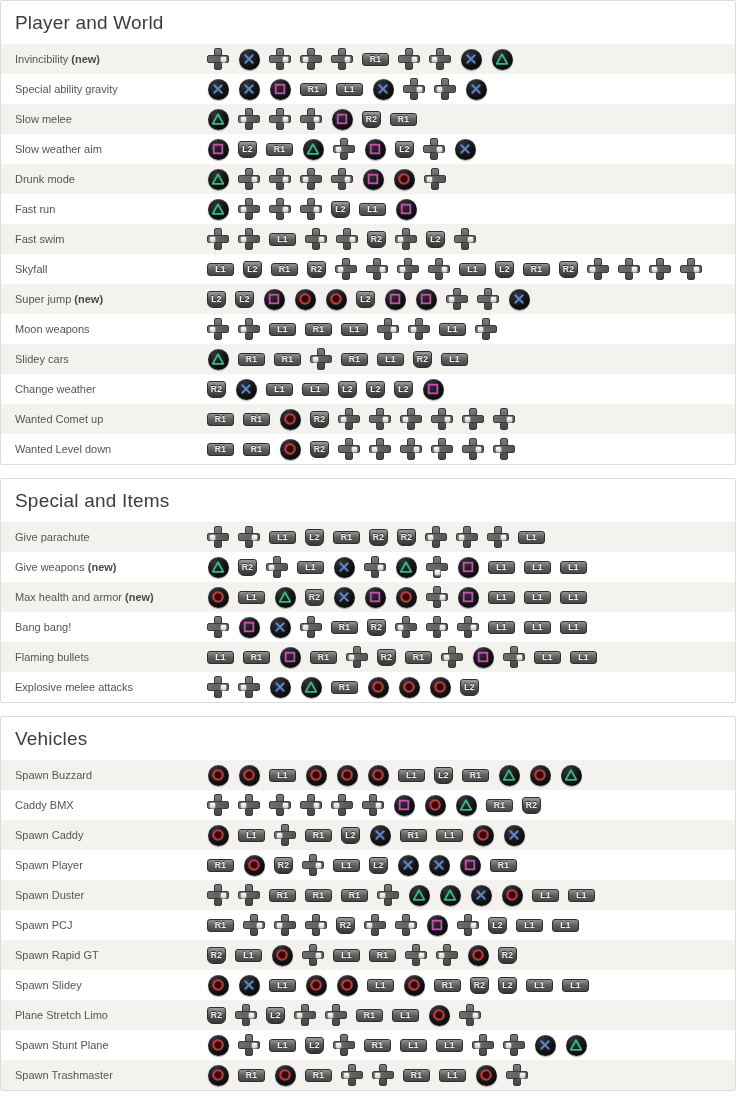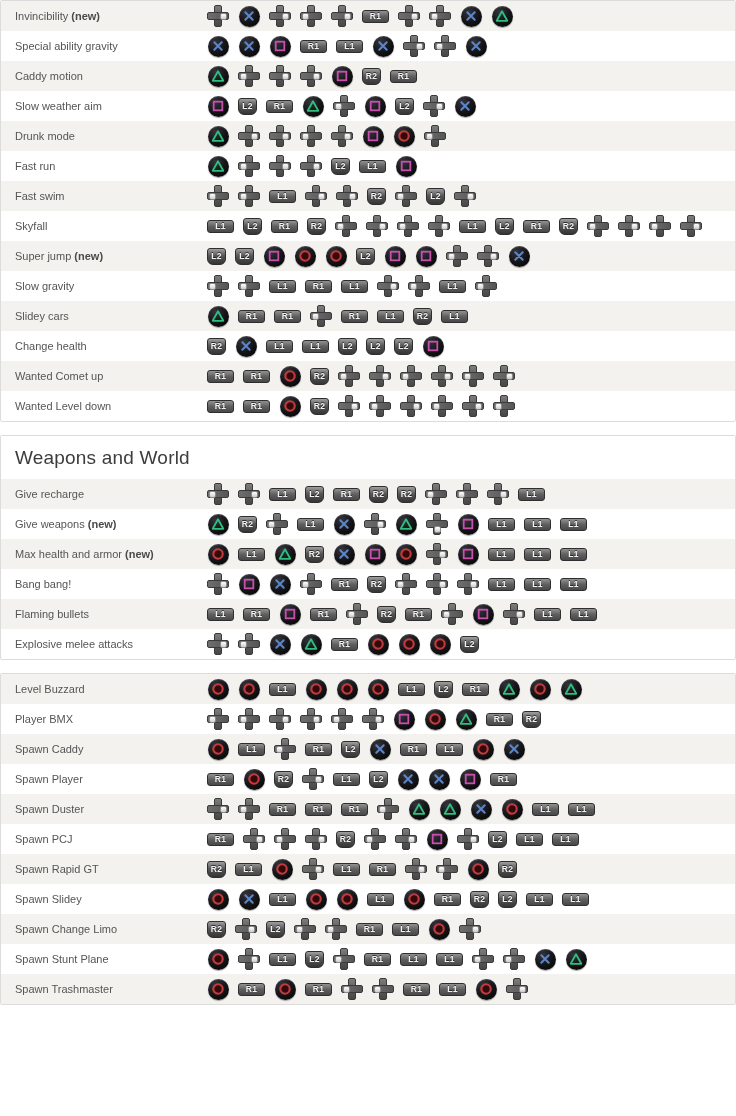--- a/index.html
+++ b/index.html
@@ -101,20 +101,21 @@
     border-radius:3px 3px 6px 6px;
     background:linear-gradient(180deg,#a0a0a0 0%,#565656 45%,#353535 100%);
   }
 </style>
 </head>
 <body>
 
 <div class="page">
   <div id="sections">
       <div class="card">
+        <div class="card-header">Player and World</div>
         <div class="cheat-row striped">
           <div class="cheat-label"><span>Invincibility</span><b> (new)</b></div>
           <div class="combo">
             <span class="cell">
               <span class="dpad dp-right">
                 <span class="dp-v"></span>
                 <span class="dp-h"></span>
                 <span class="dp-dot"></span>
               </span>
             </span>
@@ -233,21 +234,21 @@
             <span class="cell">
               <span class="face">
                 <svg width="14" height="14" viewBox="0 0 14 14">
                   <path d="M3.3 3.3 L10.7 10.7 M10.7 3.3 L3.3 10.7" stroke="#5b86c9" stroke-width="2" stroke-linecap="round"></path>
                 </svg>
               </span>
             </span>
           </div>
         </div>
         <div class="cheat-row striped">
-          <div class="cheat-label"><span>Caddy motion</span></div>
+          <div class="cheat-label"><span>Slow melee</span></div>
           <div class="combo">
             <span class="cell">
               <span class="face">
                 <svg width="14" height="14" viewBox="0 0 14 14">
                   <polygon points="7,2.2 12.3,11.8 1.7,11.8" fill="none" stroke="#2fbf7d" stroke-width="1.8" stroke-linejoin="round"></polygon>
                 </svg>
               </span>
             </span>
             <span class="cell">
               <span class="dpad dp-left">
@@ -653,21 +654,21 @@
             <span class="cell">
               <span class="face">
                 <svg width="14" height="14" viewBox="0 0 14 14">
                   <path d="M3.3 3.3 L10.7 10.7 M10.7 3.3 L3.3 10.7" stroke="#5b86c9" stroke-width="2" stroke-linecap="round"></path>
                 </svg>
               </span>
             </span>
           </div>
         </div>
         <div class="cheat-row">
-          <div class="cheat-label"><span>Slow gravity</span></div>
+          <div class="cheat-label"><span>Moon weapons</span></div>
           <div class="combo">
             <span class="cell">
               <span class="dpad dp-left">
                 <span class="dp-v"></span>
                 <span class="dp-h"></span>
                 <span class="dp-dot"></span>
               </span>
             </span>
             <span class="cell">
               <span class="dpad dp-left">
@@ -742,21 +743,21 @@
             </span>
             <span class="cell" style="width: auto;">
               <span class="shoulder trigger">R2</span>
             </span>
             <span class="cell" style="width: auto;">
               <span class="shoulder bumper">L1</span>
             </span>
           </div>
         </div>
         <div class="cheat-row">
-          <div class="cheat-label"><span>Change health</span></div>
+          <div class="cheat-label"><span>Change weather</span></div>
           <div class="combo">
             <span class="cell" style="width: auto;">
               <span class="shoulder trigger">R2</span>
             </span>
             <span class="cell">
               <span class="face">
                 <svg width="14" height="14" viewBox="0 0 14 14">
                   <path d="M3.3 3.3 L10.7 10.7 M10.7 3.3 L3.3 10.7" stroke="#5b86c9" stroke-width="2" stroke-linecap="round"></path>
                 </svg>
               </span>
@@ -906,23 +907,23 @@
               <span class="dpad dp-left">
                 <span class="dp-v"></span>
                 <span class="dp-h"></span>
                 <span class="dp-dot"></span>
               </span>
             </span>
           </div>
         </div>
       </div>
       <div class="card">
-        <div class="card-header">Weapons and World</div>
+        <div class="card-header">Special and Items</div>
         <div class="cheat-row striped">
-          <div class="cheat-label"><span>Give recharge</span></div>
+          <div class="cheat-label"><span>Give parachute</span></div>
           <div class="combo">
             <span class="cell">
               <span class="dpad dp-left">
                 <span class="dp-v"></span>
                 <span class="dp-h"></span>
                 <span class="dp-dot"></span>
               </span>
             </span>
             <span class="cell">
               <span class="dpad dp-right">
@@ -1295,22 +1296,23 @@
                 </svg>
               </span>
             </span>
             <span class="cell" style="width: auto;">
               <span class="shoulder trigger">L2</span>
             </span>
           </div>
         </div>
       </div>
       <div class="card">
+        <div class="card-header">Vehicles</div>
         <div class="cheat-row striped">
-          <div class="cheat-label"><span>Level Buzzard</span></div>
+          <div class="cheat-label"><span>Spawn Buzzard</span></div>
           <div class="combo">
             <span class="cell">
               <span class="face">
                 <svg width="14" height="14" viewBox="0 0 14 14">
                   <circle cx="7" cy="7" r="4.7" fill="#33090d" stroke="#c23b3b" stroke-width="2.1"></circle>
                 </svg>
               </span>
             </span>
             <span class="cell">
               <span class="face">
@@ -1369,21 +1371,21 @@
             <span class="cell">
               <span class="face">
                 <svg width="14" height="14" viewBox="0 0 14 14">
                   <polygon points="7,2.2 12.3,11.8 1.7,11.8" fill="none" stroke="#2fbf7d" stroke-width="1.8" stroke-linejoin="round"></polygon>
                 </svg>
               </span>
             </span>
           </div>
         </div>
         <div class="cheat-row">
-          <div class="cheat-label"><span>Player BMX</span></div>
+          <div class="cheat-label"><span>Caddy BMX</span></div>
           <div class="combo">
             <span class="cell">
               <span class="dpad dp-left">
                 <span class="dp-v"></span>
                 <span class="dp-h"></span>
                 <span class="dp-dot"></span>
               </span>
             </span>
             <span class="cell">
               <span class="dpad dp-left">
@@ -1807,21 +1809,21 @@
             </span>
             <span class="cell" style="width: auto;">
               <span class="shoulder bumper">L1</span>
             </span>
             <span class="cell" style="width: auto;">
               <span class="shoulder bumper">L1</span>
             </span>
           </div>
         </div>
         <div class="cheat-row striped">
-          <div class="cheat-label"><span>Spawn Change Limo</span></div>
+          <div class="cheat-label"><span>Plane Stretch Limo</span></div>
           <div class="combo">
             <span class="cell" style="width: auto;">
               <span class="shoulder trigger">R2</span>
             </span>
             <span class="cell">
               <span class="dpad dp-right">
                 <span class="dp-v"></span>
                 <span class="dp-h"></span>
                 <span class="dp-dot"></span>
               </span>

